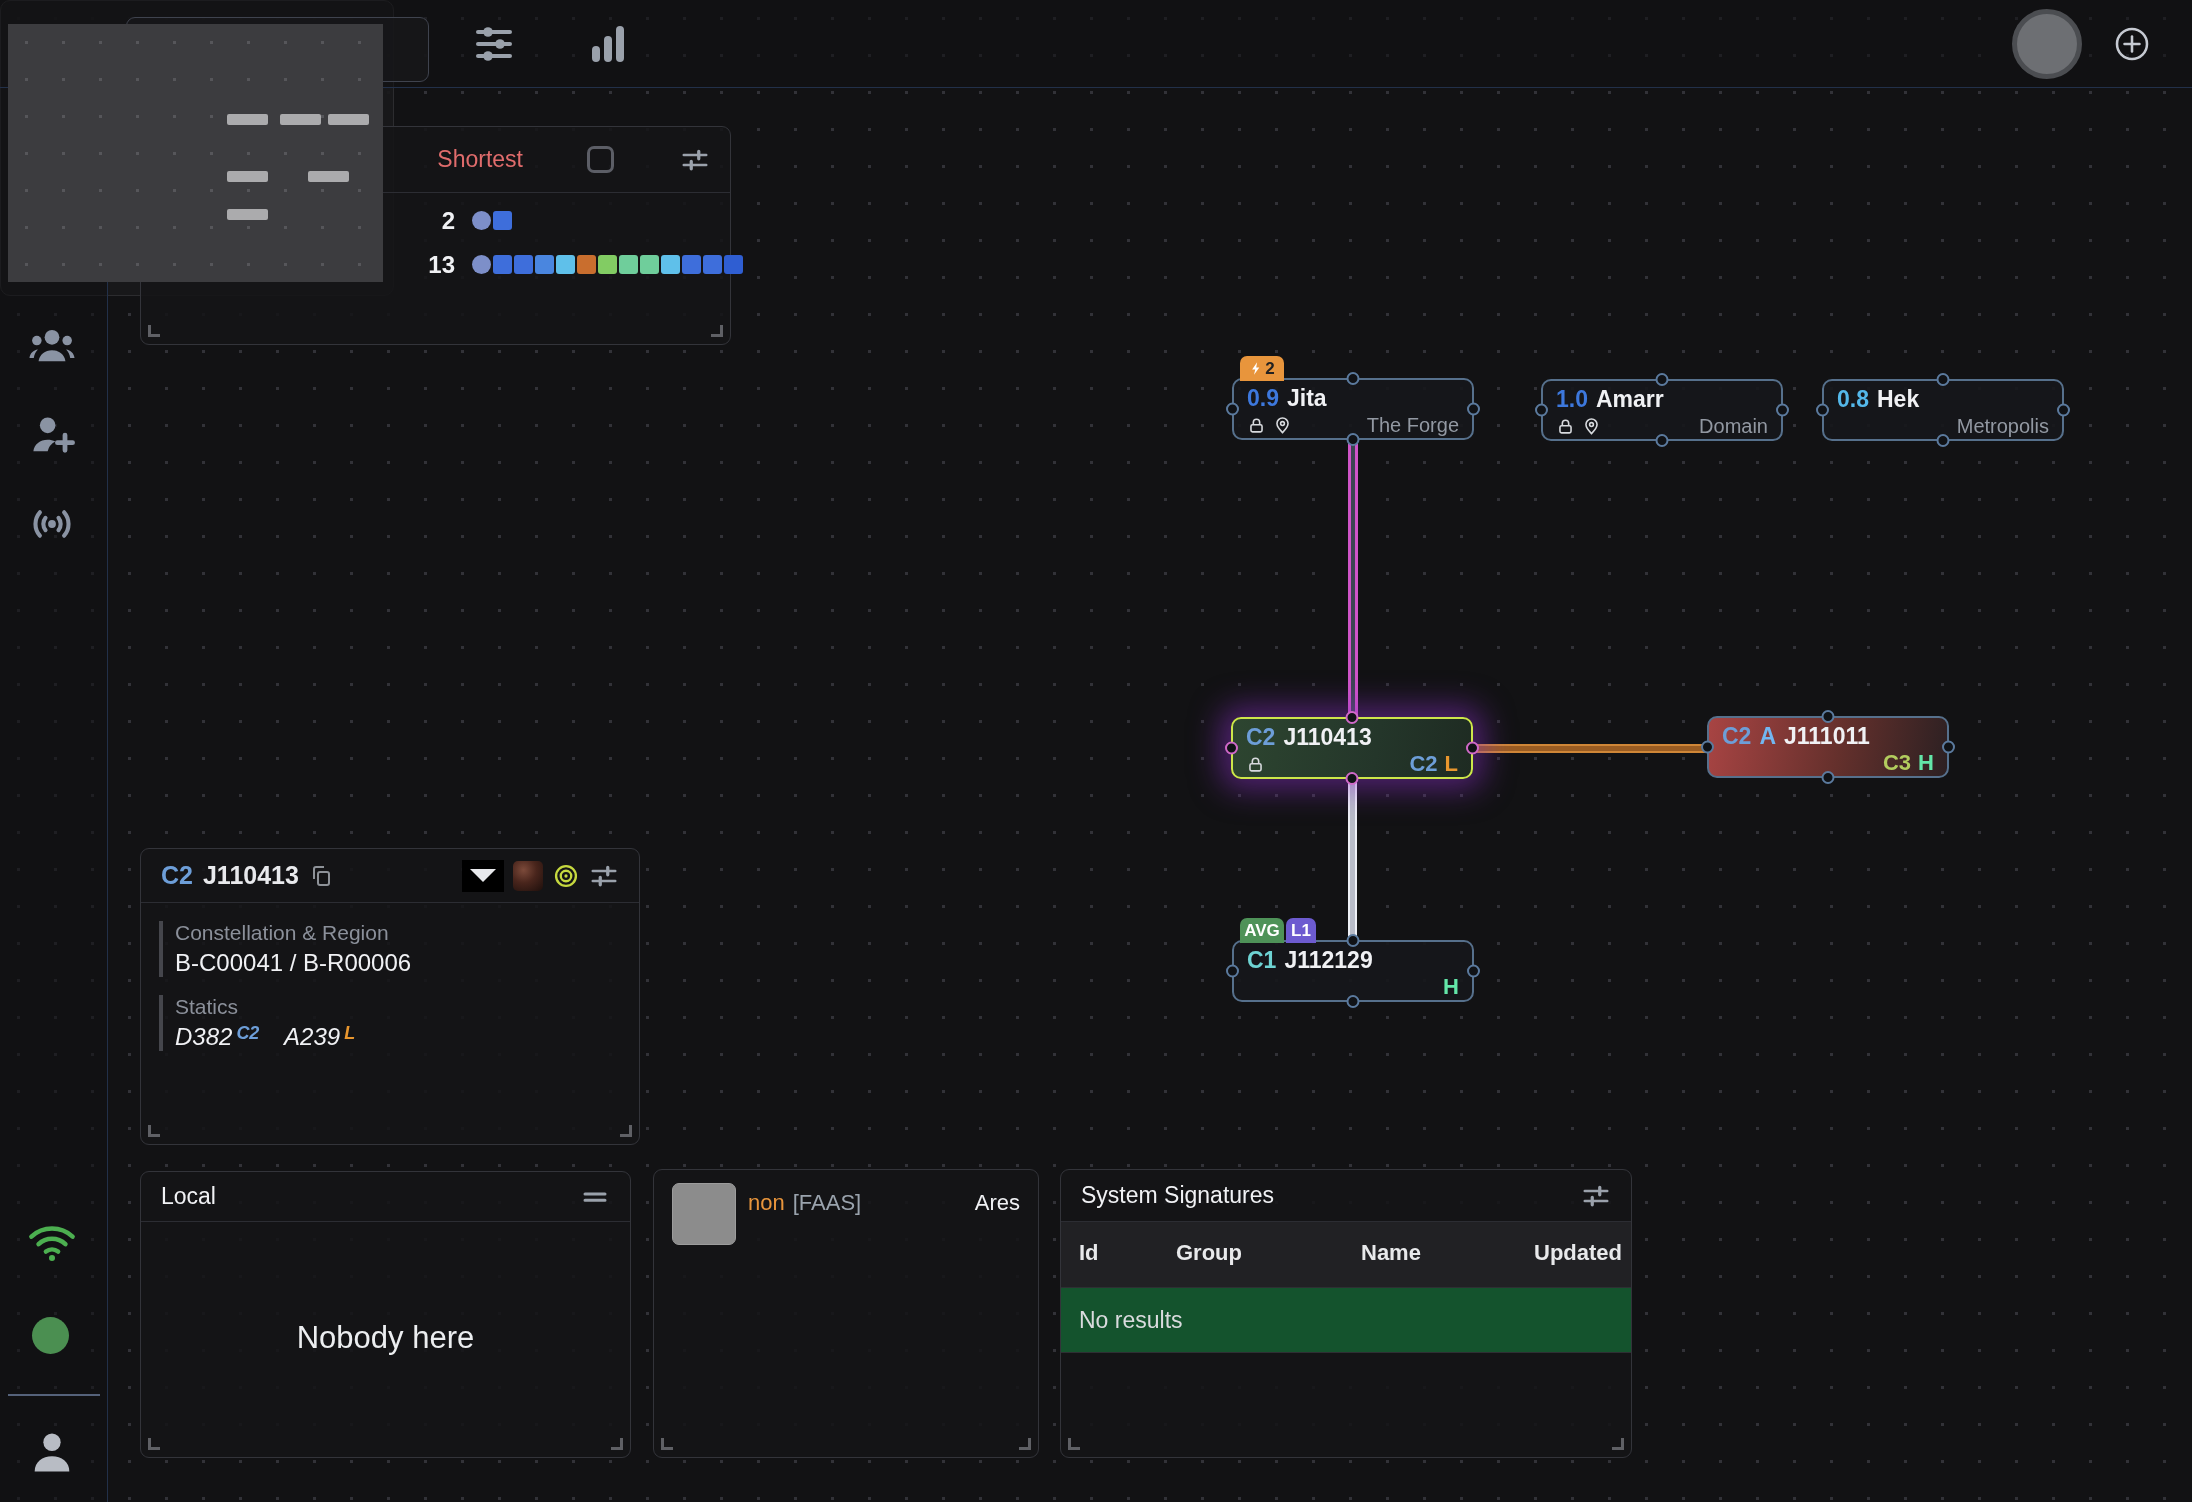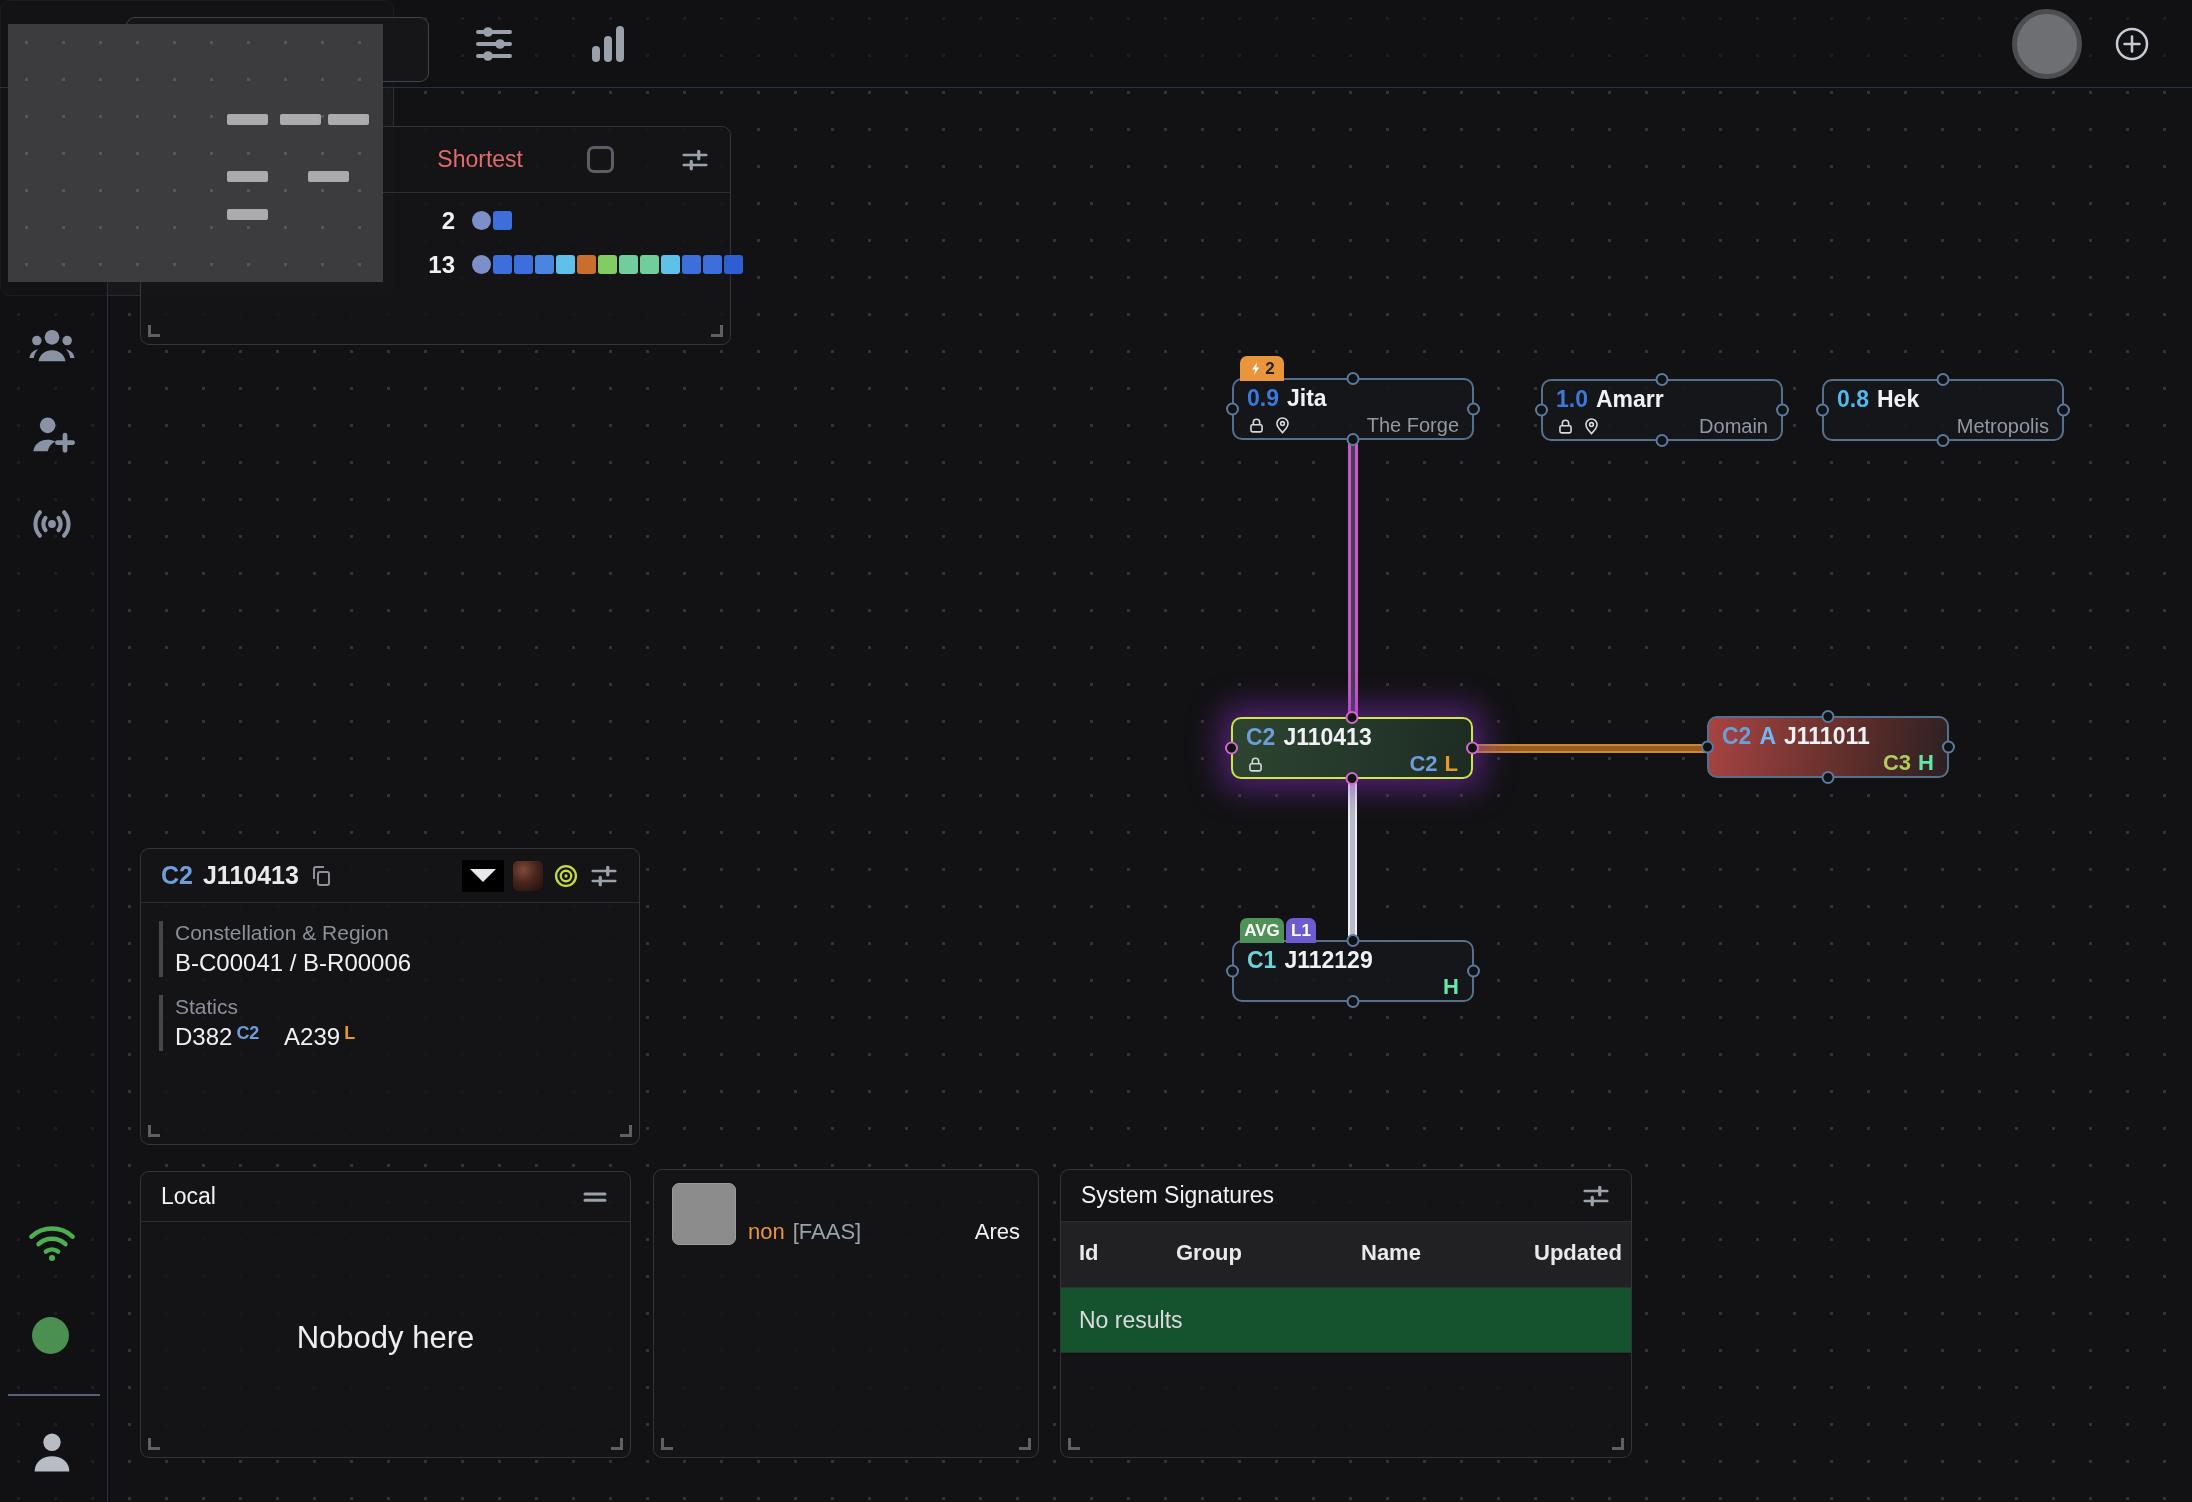--- a/index.html
+++ b/index.html
@@ -122,31 +122,31 @@
     justify-content:center; cursor:pointer; }
   .tri-down{ width:0; height:0; border-left:13px solid transparent; border-right:13px solid transparent;
     border-top:13px solid #e8e9ec; }
   .thumb-planet{ width:30px; height:30px; border-radius:5px; cursor:pointer;
     background:radial-gradient(circle at 35% 30%, #7c4a3a 0%, #49251c 45%, #1d0f0c 100%); }
   .effect-icon{ width:28px; height:28px; color:#c6d93f; cursor:pointer; }
   .effect-icon svg{ width:100%; height:100%; }
   .info-section{ border-left:4px solid #45464c; padding-left:12px; margin:18px 0 0 18px; }
   .info-label{ font-size:21px; color:#8b909a; }
   .info-value{ font-size:24px; color:#f0f1f4; margin-top:4px; }
-  .static-entry{ margin-right:18px; }
+  .static-entry{ margin-right:18px;font-style:italic; }
   .static-sup{ font-size:18px; font-weight:bold; vertical-align:6px; margin-left:4px; }
 
   
   #local-panel{ left:140px; top:1171px; width:491px; height:287px; }
   .nobody{ position:absolute; left:0; right:0; top:148px; text-align:center;
     font-size:31px; color:#eceef0; }
 
   
   #onmap-panel{ left:653px; top:1169px; width:386px; height:289px; }
-  .pilot-row{ display:flex; align-items:flex-end; padding:13px 18px 0 18px; }
+  .pilot-row{ display:flex; align-items:flex-start; padding:13px 18px 0 18px; }
   .pilot-portrait{ width:64px; height:62px; border-radius:7px; background:#8c8c8c;
     border:1px solid #9c9c9c; flex:none; cursor:pointer; }
   .pilot-name{ margin-left:12px; margin-top:7px; font-size:22px; color:#e8953c; }
   .pilot-ticker{ margin-left:8px; margin-top:7px; font-size:22px; color:#9aa3ad; }
   .pilot-ship{ margin-left:auto; margin-top:7px; font-size:22px; color:#f0f1f4; }
 
   
   #sig-panel{ left:1060px; top:1169px; width:572px; height:289px; }
   .sig-colrow{ position:relative; height:66px; background:#212124; border-bottom:1.5px solid #2e2f33;
     font-size:22px; font-weight:bold; color:#e8e9eb; }

